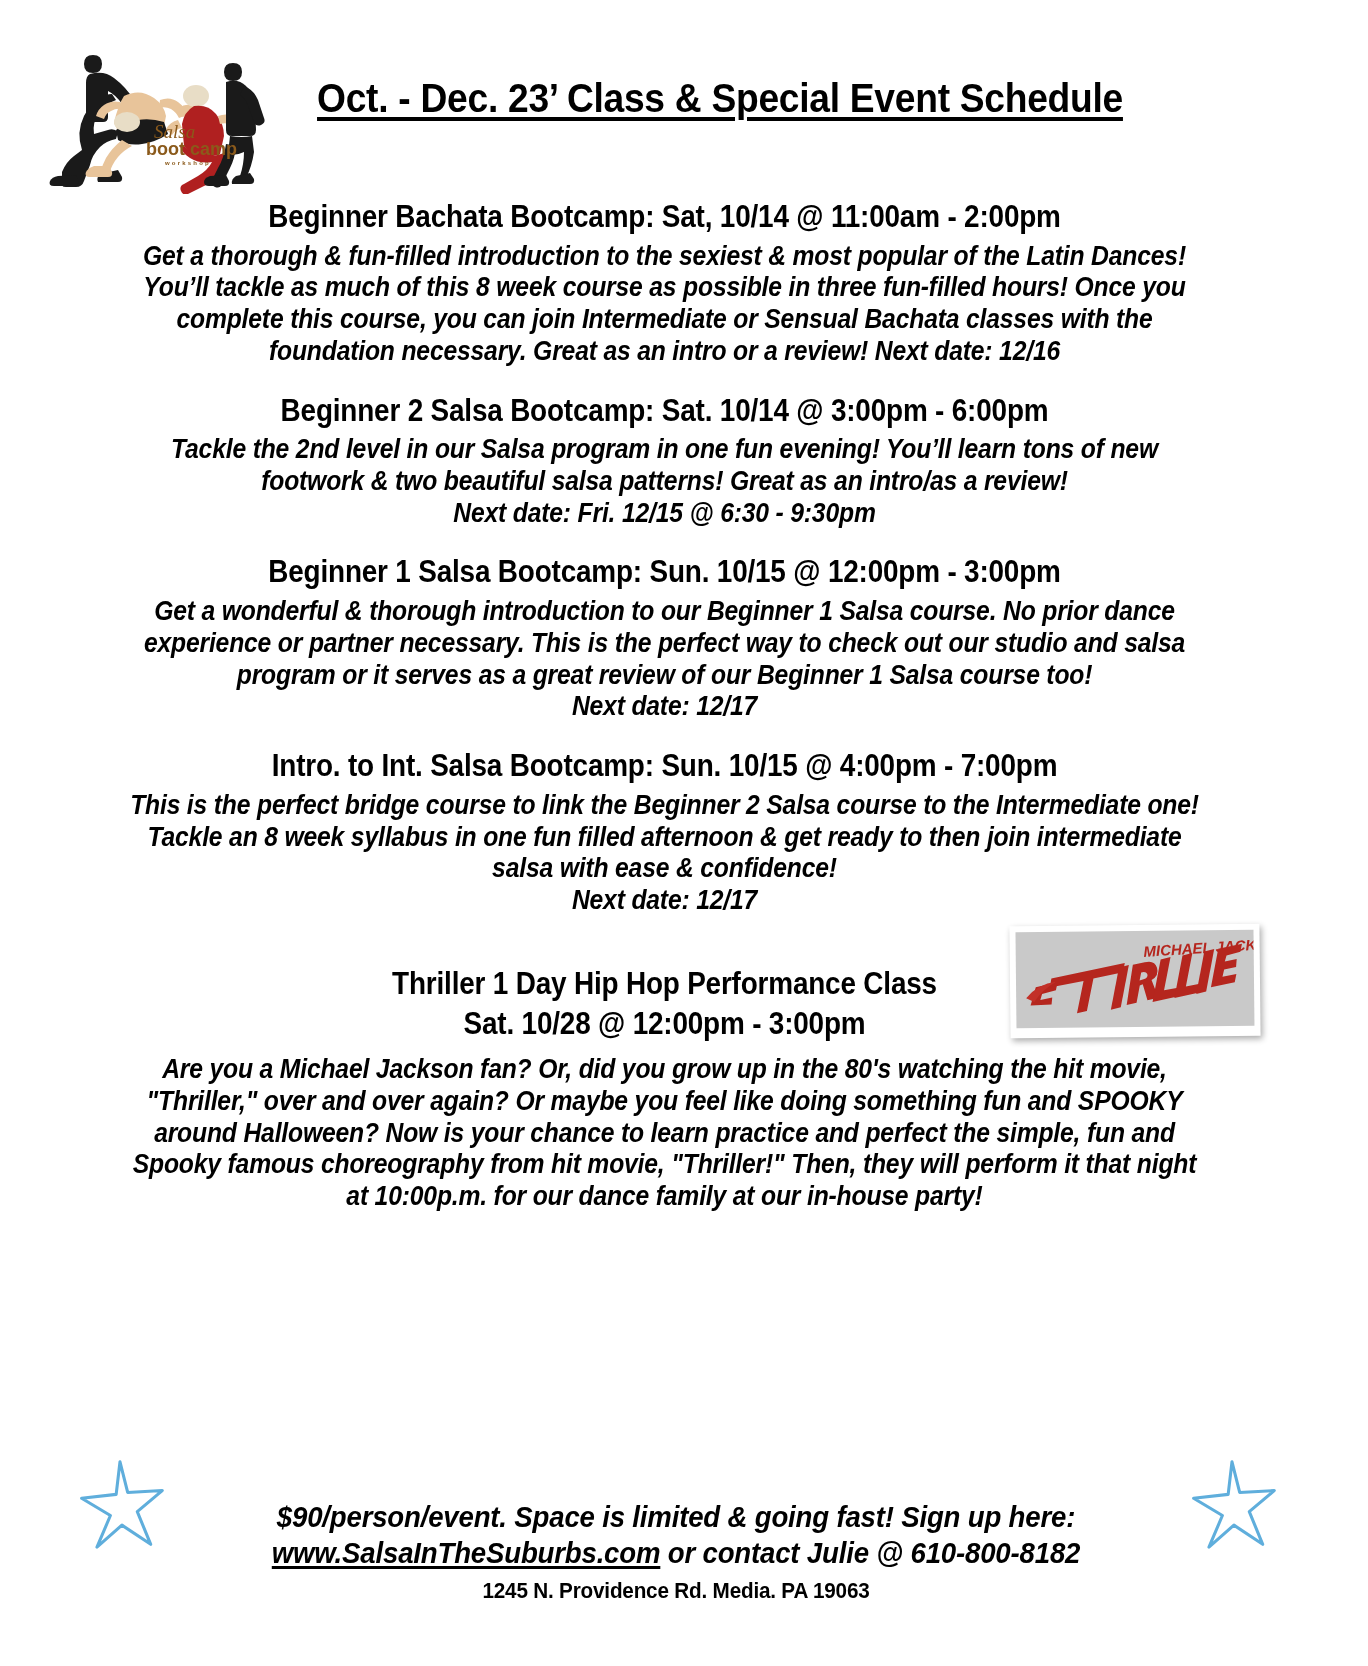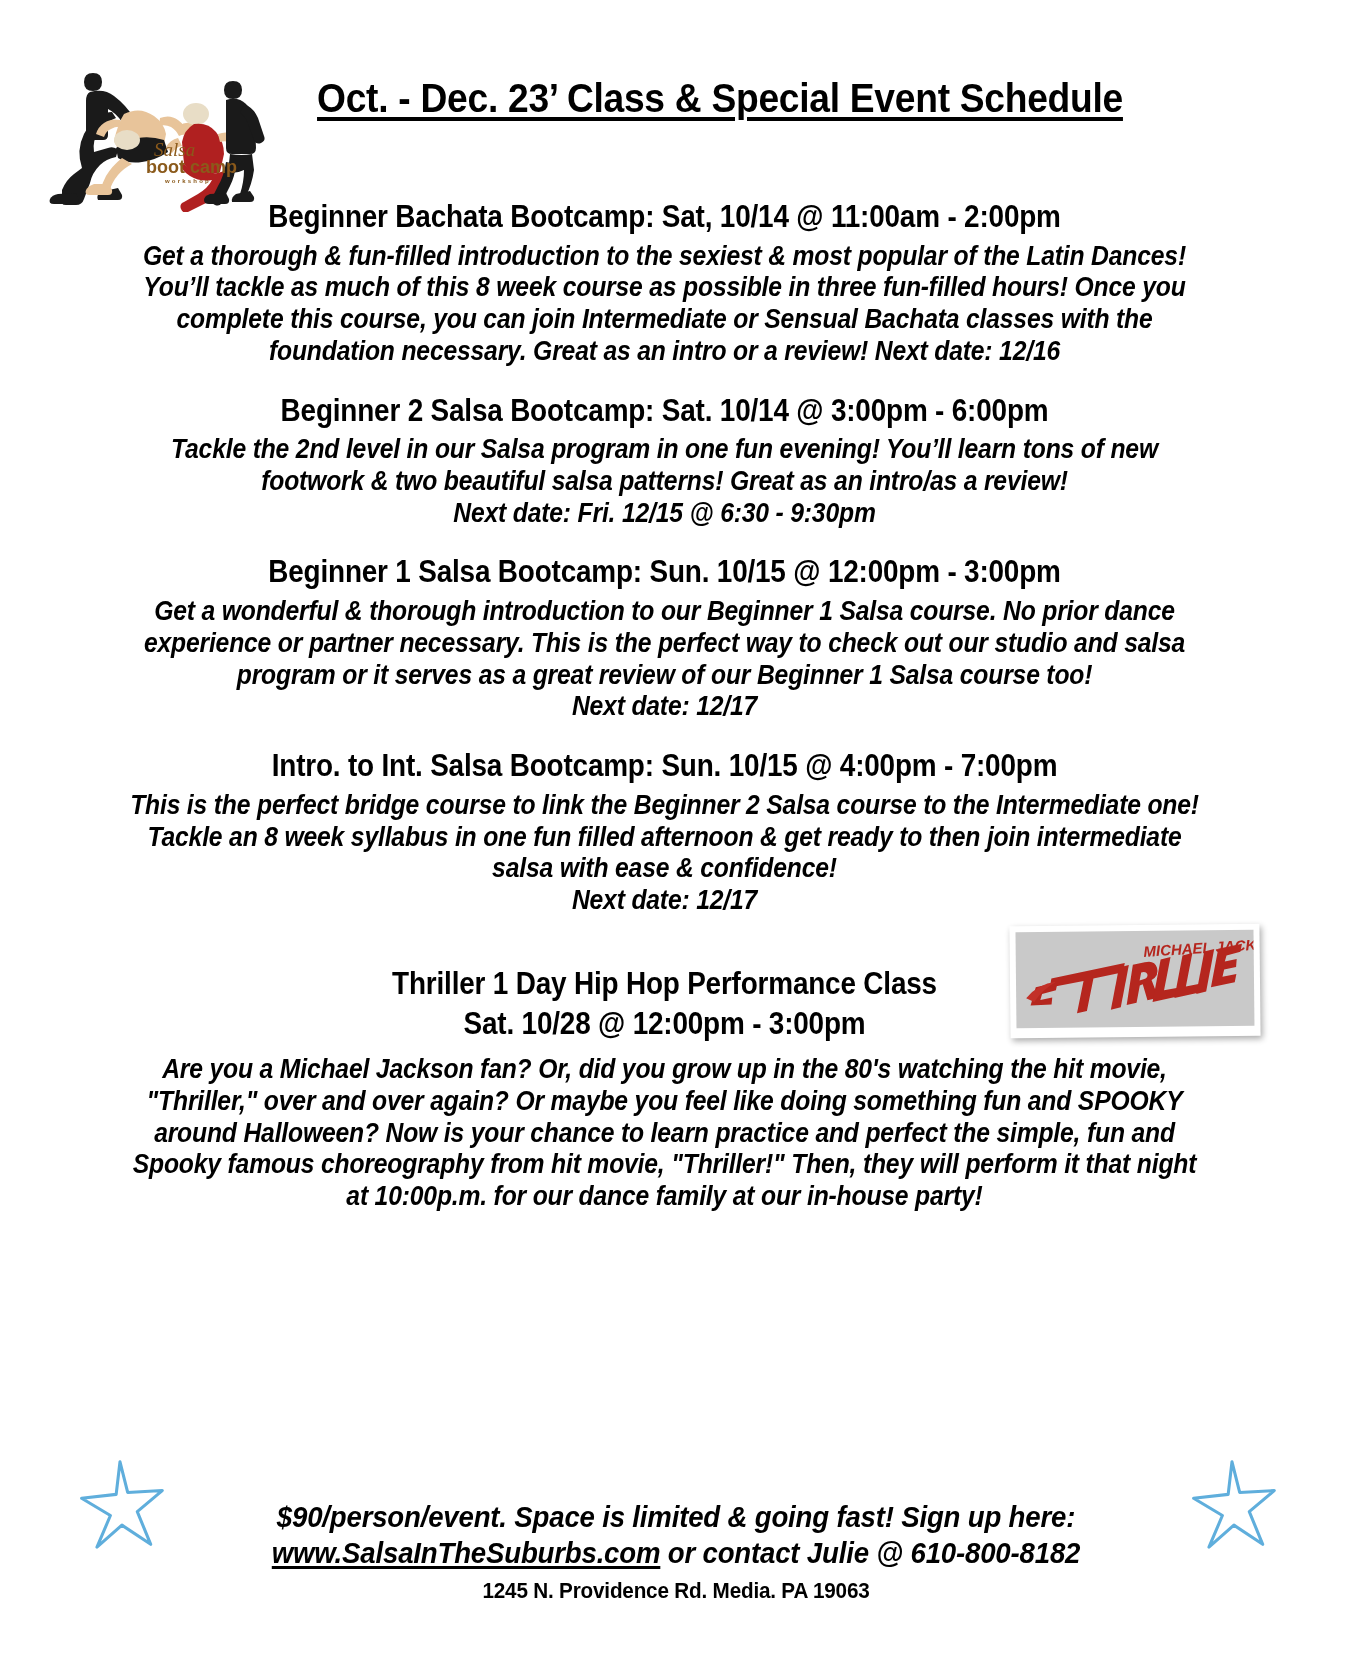--- a/index.html
+++ b/index.html
@@ -17,21 +17,21 @@
   }
 
   
   .header {
     position: relative;
     height: 200px;
   }
   .logo-wrap {
     position: absolute;
     left: 28px;
-    top: 42px;
+    top: 24px;
     width: 250px;
     height: 170px;
   }
   .logo-svg { display: block; }
 
   .doc-title {
     position: absolute;
     left: 270px;
     top: 76px;
     width: 900px;

